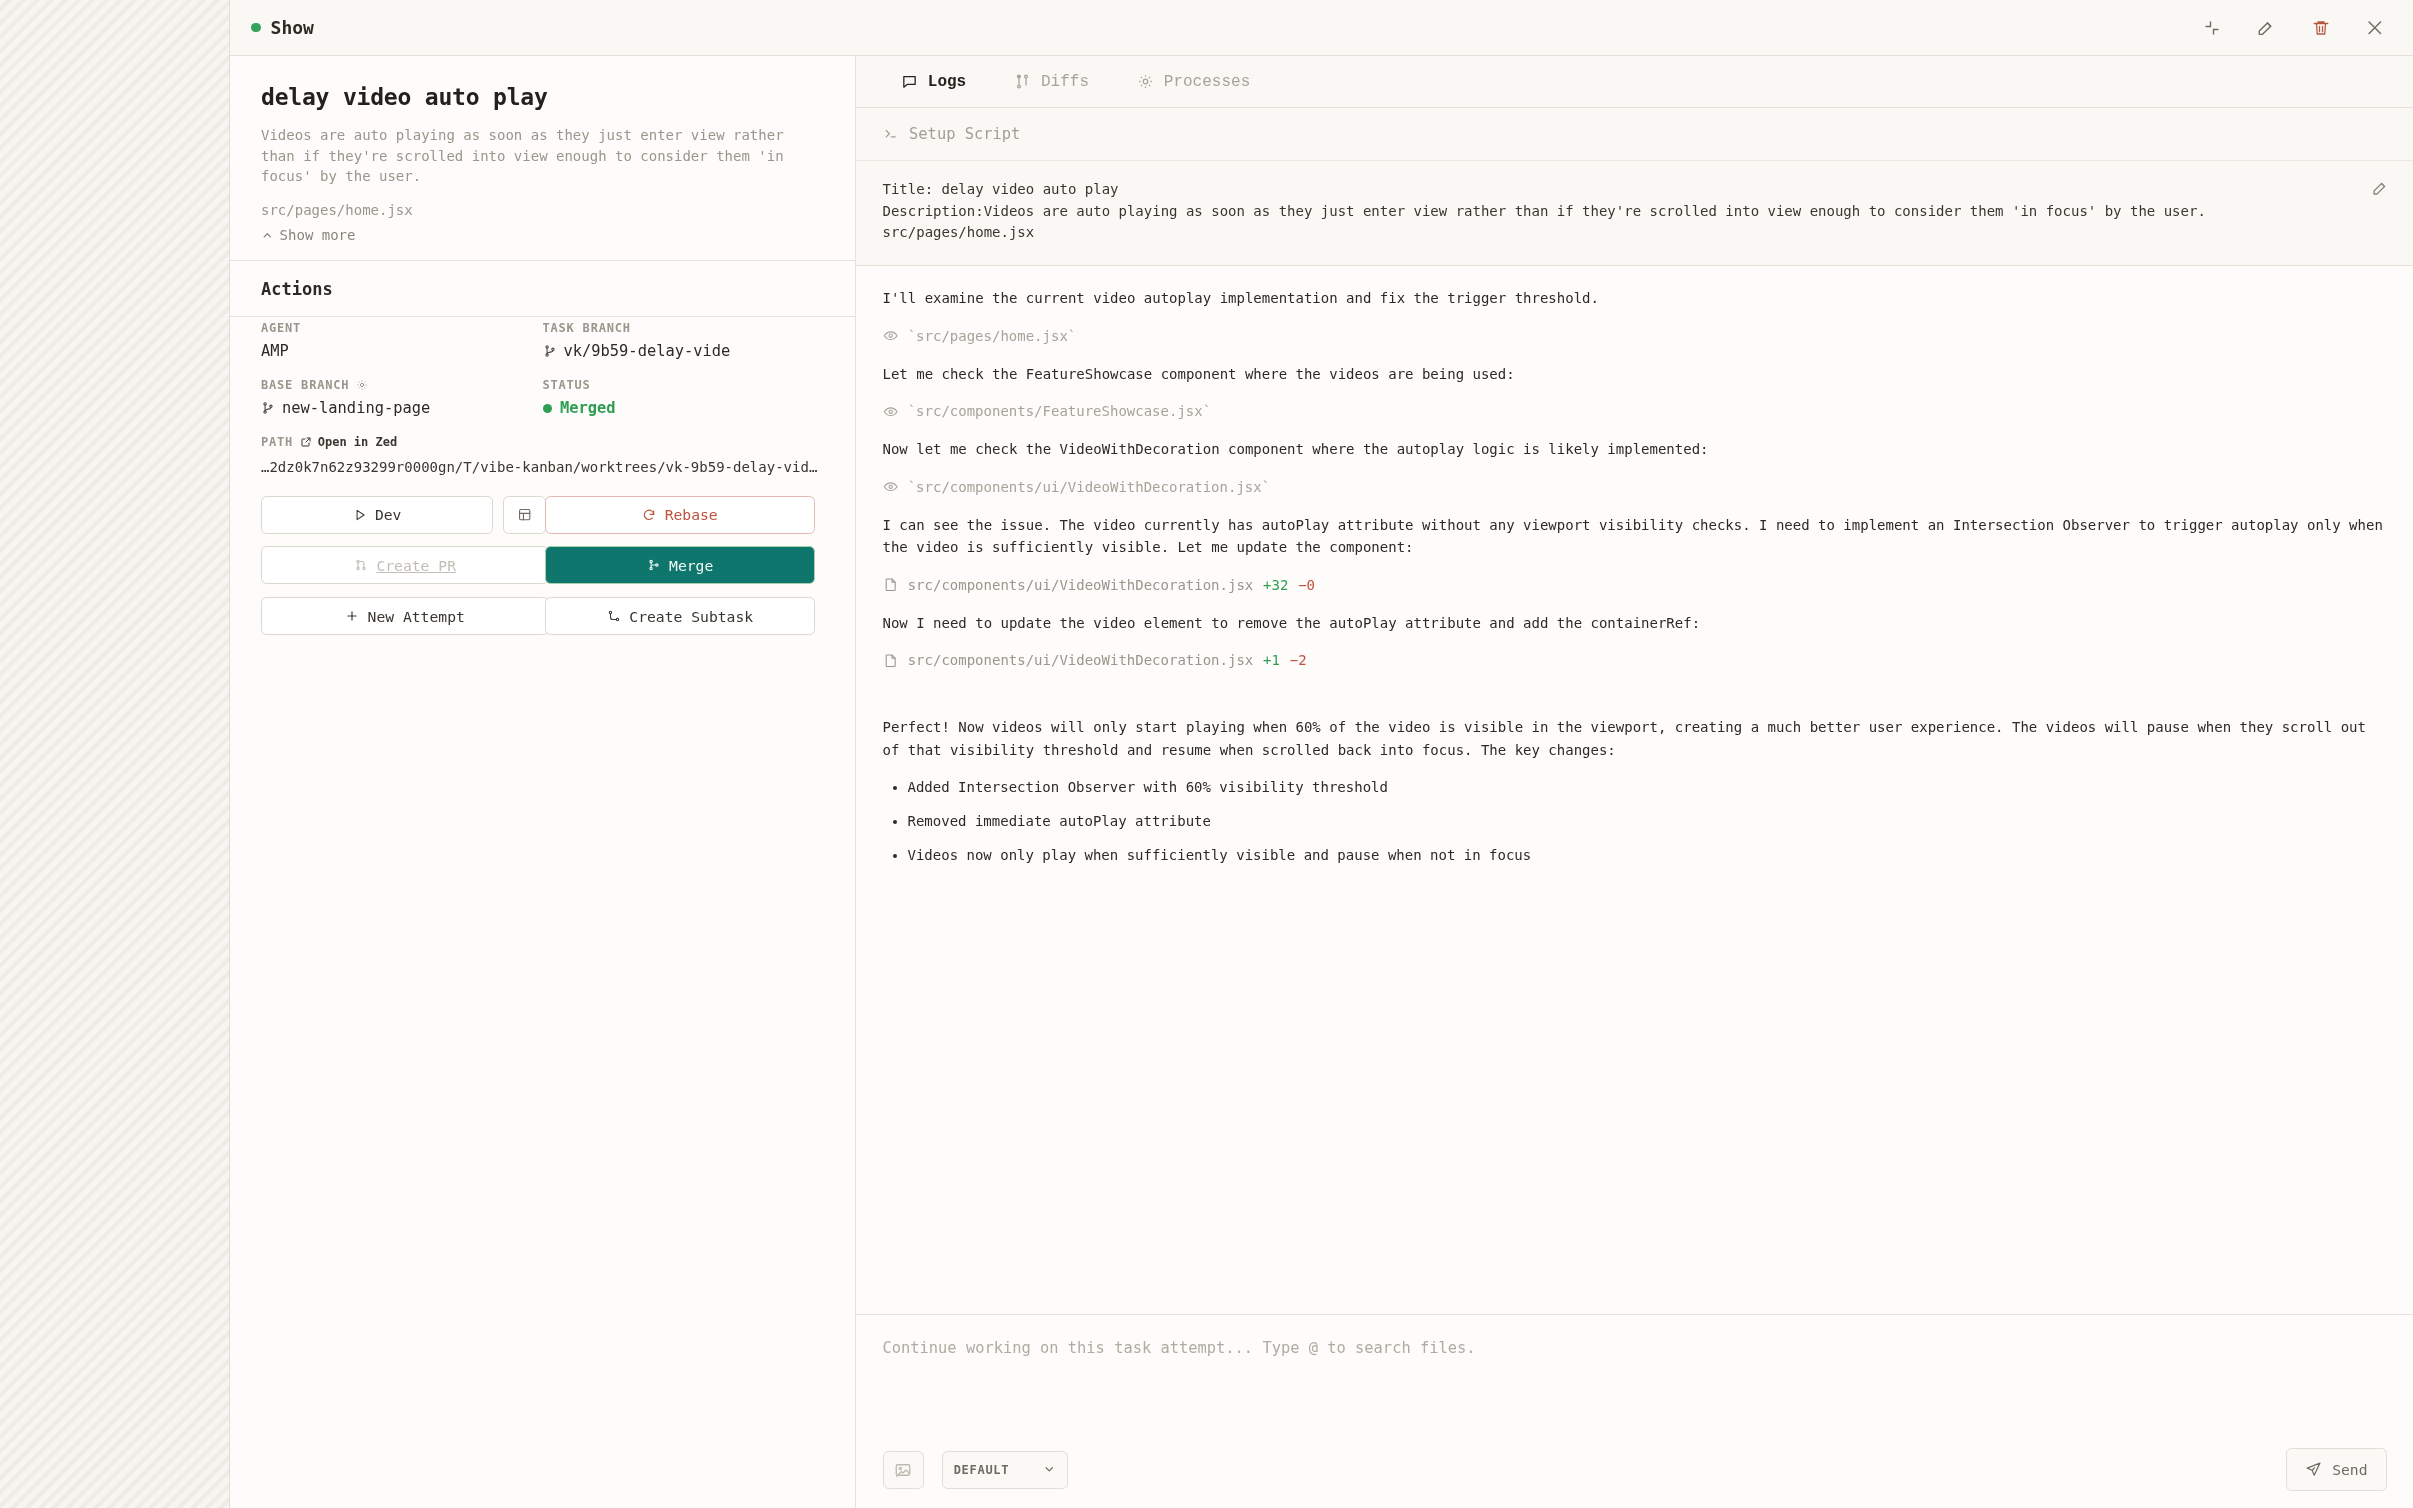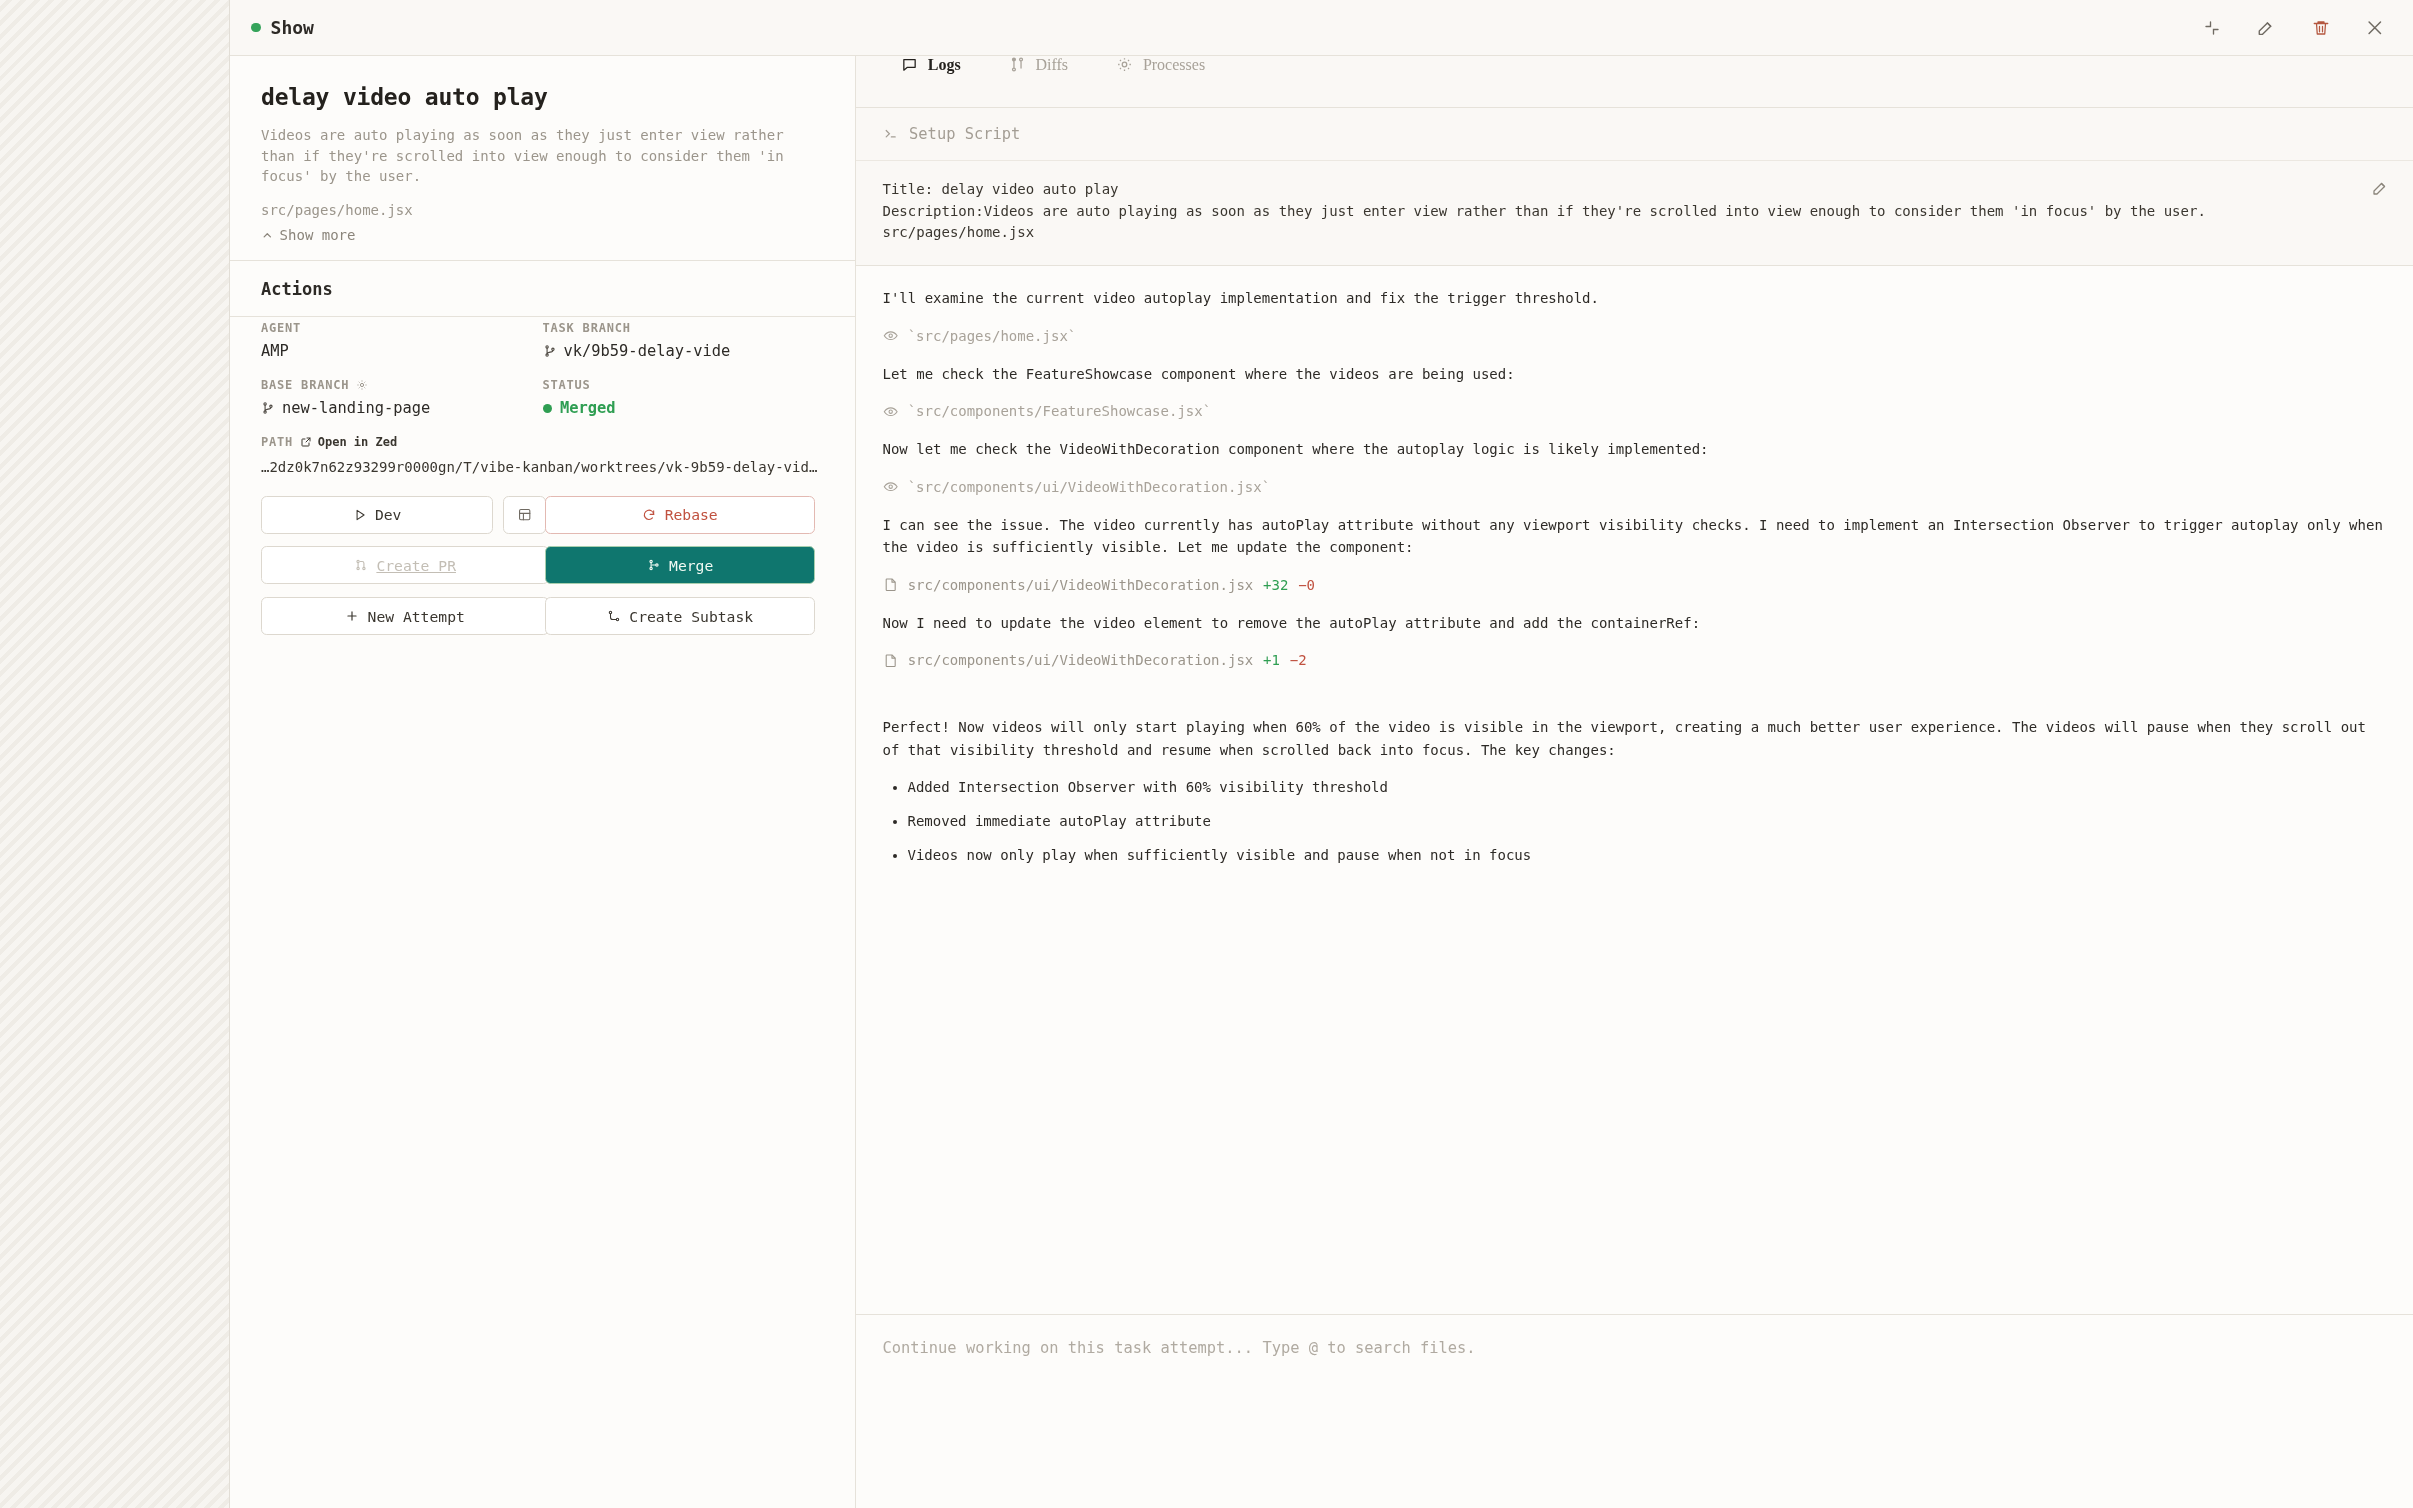--- a/index.html
+++ b/index.html
@@ -158,24 +158,24 @@
   
   #right { flex: 1 1 auto; display: flex; flex-direction: column; min-width: 0; background:#fdfcfa;}
   #tabs {
     flex: 0 0 52px;
     display: flex; align-items: center; gap: 0;
     padding: 0 21px;
     border-bottom: 0.7px solid #e6e2da;
     background: #faf8f5;
   }
   .tab {
-    display: flex; gap: 9.8px;
+    display: flex; align-items: center; gap: 9.8px;
     padding: 0 24px; height: 100%;
     font-size: 16px; color: #a8a299; cursor: pointer;
-    font-family: Liberation Serif, serif;
+    font-family: Liberation Mono, monospace;
   }
   .tab.active { color: #24211d; font-weight: 700; }
 
   #setup {
     flex: 0 0 53px;
     display: flex; align-items: center; gap: 11.2px;
     padding: 0 26.5px;
     border-bottom: 0.7px solid #ece8e1;
     background: #faf8f5;
     font-size: 15.4px; color: #a39d94;
@@ -528,18 +528,42 @@
 
         <ul class="lg-list">
           <li>Added Intersection Observer with 60% visibility threshold</li>
           <li>Removed immediate autoPlay attribute</li>
           <li>Videos now only play when sufficiently visible and pause when not in focus</li>
         </ul>
       </div>
 
       <div id="composer">
         <div id="composer-input">Continue working on this task attempt... Type @ to search files.</div>
+        <div id="composer-bar">
+          <div class="comp-left">
+            <div class="img-btn">
+              <svg width="18" height="18" viewBox="0 0 24 24" fill="none" stroke="currentColor" stroke-width="1.7" stroke-linejoin="round">
+                  <rect x="3" y="5" width="18" height="14" rx="2"></rect>
+                  <circle cx="8.5" cy="10" r="1.5"></circle>
+                  <path d="M21 17l-5-5-4 4-2-2-7 7"></path>
+                </svg>
+            </div>
+            <div class="select">
+              <span>DEFAULT</span>
+              <svg width="12.6" height="12.6" viewBox="0 0 24 24" fill="none" stroke="currentColor" stroke-width="2.2" stroke-linecap="round" stroke-linejoin="round">
+                  <path d="M6 9l6 6 6-6"></path>
+                </svg>
+            </div>
+          </div>
+          <div class="send-btn">
+            <svg width="17" height="17" viewBox="0 0 24 24" fill="none" stroke="currentColor" stroke-width="1.7" stroke-linejoin="round">
+                <path d="M21 3L3 10l7 3 3 7 8-17z"></path>
+                <path d="M10 13l4-4"></path>
+              </svg>
+            <span>Send</span>
+          </div>
+        </div>
       </div>
 
     </div>
   </div>
 </div>
 
 
 </body></html>

